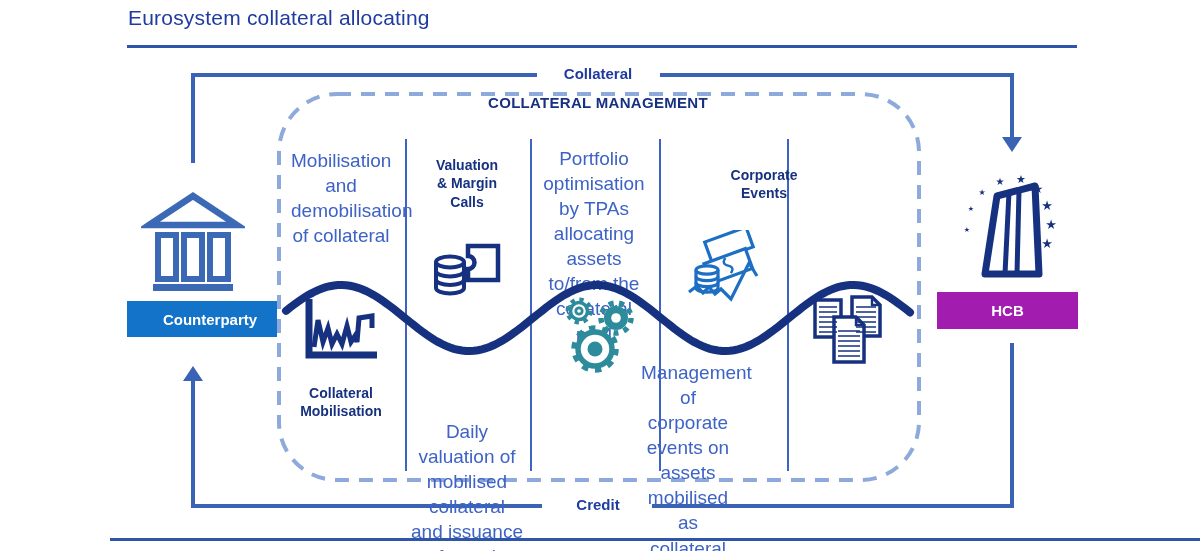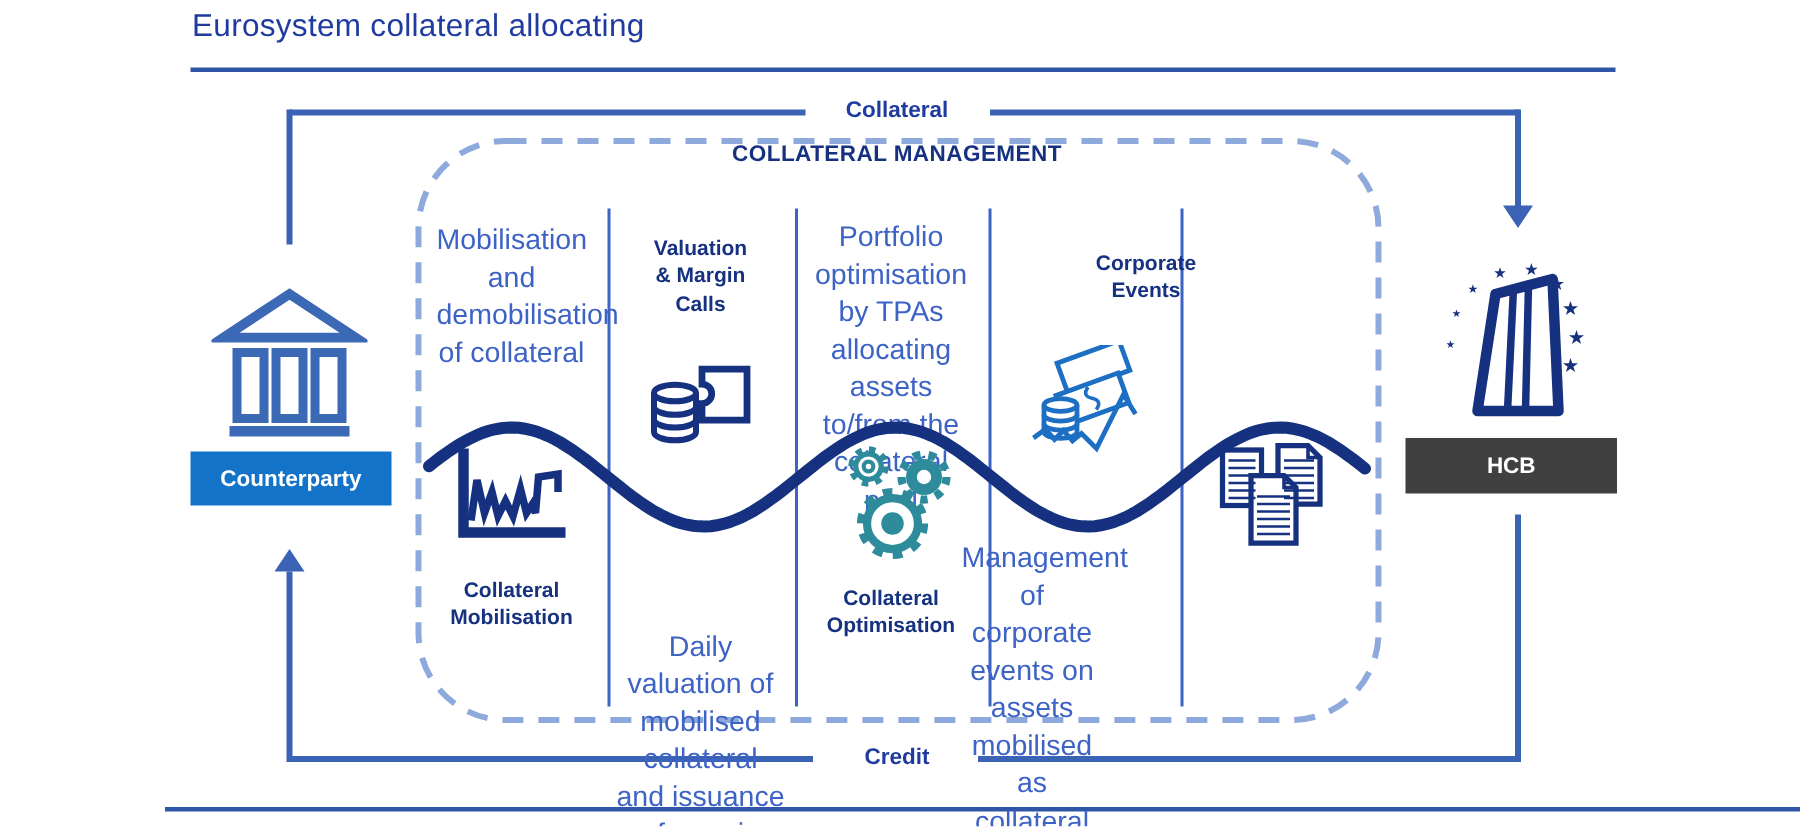--- a/index.html
+++ b/index.html
@@ -6,22 +6,22 @@
   .canvas{position:relative;width:1200px;height:551px;background:#ffffff;
           font-family:"Liberation Sans",sans-serif;overflow:hidden;}
   .abs{position:absolute;}
   .title{font-size:21px;color:#1F3BA0;letter-spacing:0.2px;}
   .rule{background:#2E55A8;}
   .hline,.vline{background:#3A62B5;}
   .flow-label{font-size:15px;font-weight:bold;color:#1F3BA0;text-align:center;}
   .arrow-down{width:0;height:0;border-left:10px solid transparent;border-right:10px solid transparent;border-top:15px solid #3A62B5;}
   .arrow-up{width:0;height:0;border-left:10px solid transparent;border-right:10px solid transparent;border-bottom:15px solid #3A62B5;}
   .actor-box{color:#fff;font-weight:bold;font-size:15px;text-align:center;display:flex;align-items:center;justify-content:center;}
-  .cp-box{background:#1273C9;}
-  .hcb-box{background:#404040;}
+  .cp-box{background:#1273C9;padding-left:16px;}
+  .hcb-box{background:#a21caf;}
   .mgmt-heading{font-size:15px;font-weight:bold;color:#16317F;text-align:center;letter-spacing:0.3px;}
   .divider{background:#3E63C6;width:2px;}
   .col-text{font-size:19px;line-height:1.32;color:#3E63C6;text-align:center;}
   .col-text.bold{font-size:14px;font-weight:bold;color:#16317F;}
   svg{display:block;}
   .stars-text{font-family:"DejaVu Sans",sans-serif;}
 </style>
 </head>
 <body>
 
@@ -87,21 +87,20 @@
   <div class="abs divider" style="left:659px;top:139px;height:332px;"></div>
   <div class="abs divider" style="left:787px;top:139px;height:332px;"></div>
 
   <div class="abs col-text" style="left:291px;top:148px;width:100px;">Mobilisation and demobilisation of collateral</div>
   <div class="abs col-text bold" style="left:430px;top:156px;width:74px;">Valuation &amp; Margin Calls</div>
   <div class="abs col-text" style="left:542px;top:146px;width:104px;">Portfolio optimisation by TPAs allocating assets to/from the collateral pool</div>
   <div class="abs col-text bold" style="left:683px;top:166px;width:80px;margin-left:41px;">Corporate Events</div>
 
   <div class="abs col-text bold" style="left:286px;top:384px;width:110px;">Collateral Mobilisation</div>
   <div class="abs col-text" style="left:411px;top:371px;width:112px;margin-top:48px;">Daily valuation of mobilised collateral and issuance of margin calls</div>
-  <div class="abs col-text bold" style="left:536px;top:389px;width:116px;">Collateral Optimisation</div>
   <div class="abs col-text" style="left:641px;top:360px;width:94px;">Management of corporate events on assets mobilised as collateral</div>
 
   <svg class="abs" style="left:301px;top:297px;" width="80" height="66" viewBox="0 0 80 66">
     <path d="M8 2 V58 H76" fill="none" stroke="#16317F" stroke-width="7"></path>
     <path d="M13 50 L17 23 L22 45 L27 31 L31 47 L36 37 L41 47 L46 29 L50 45 L54 39 L56 45 L58 21 L71 19 L71 31" fill="none" stroke="#16317F" stroke-width="5" stroke-linejoin="miter"></path>
   </svg>
 
   <svg class="abs" style="left:432px;top:240px;" width="72" height="58" viewBox="0 0 72 58">
     <path d="M36 6 H66 V40 H36 V29 A6.5 6.5 0 0 0 36 16 Z" fill="#fff" stroke="#16317F" stroke-width="4.5" stroke-linejoin="miter"></path>
     <g stroke="#16317F" stroke-width="4" fill="#fff">

